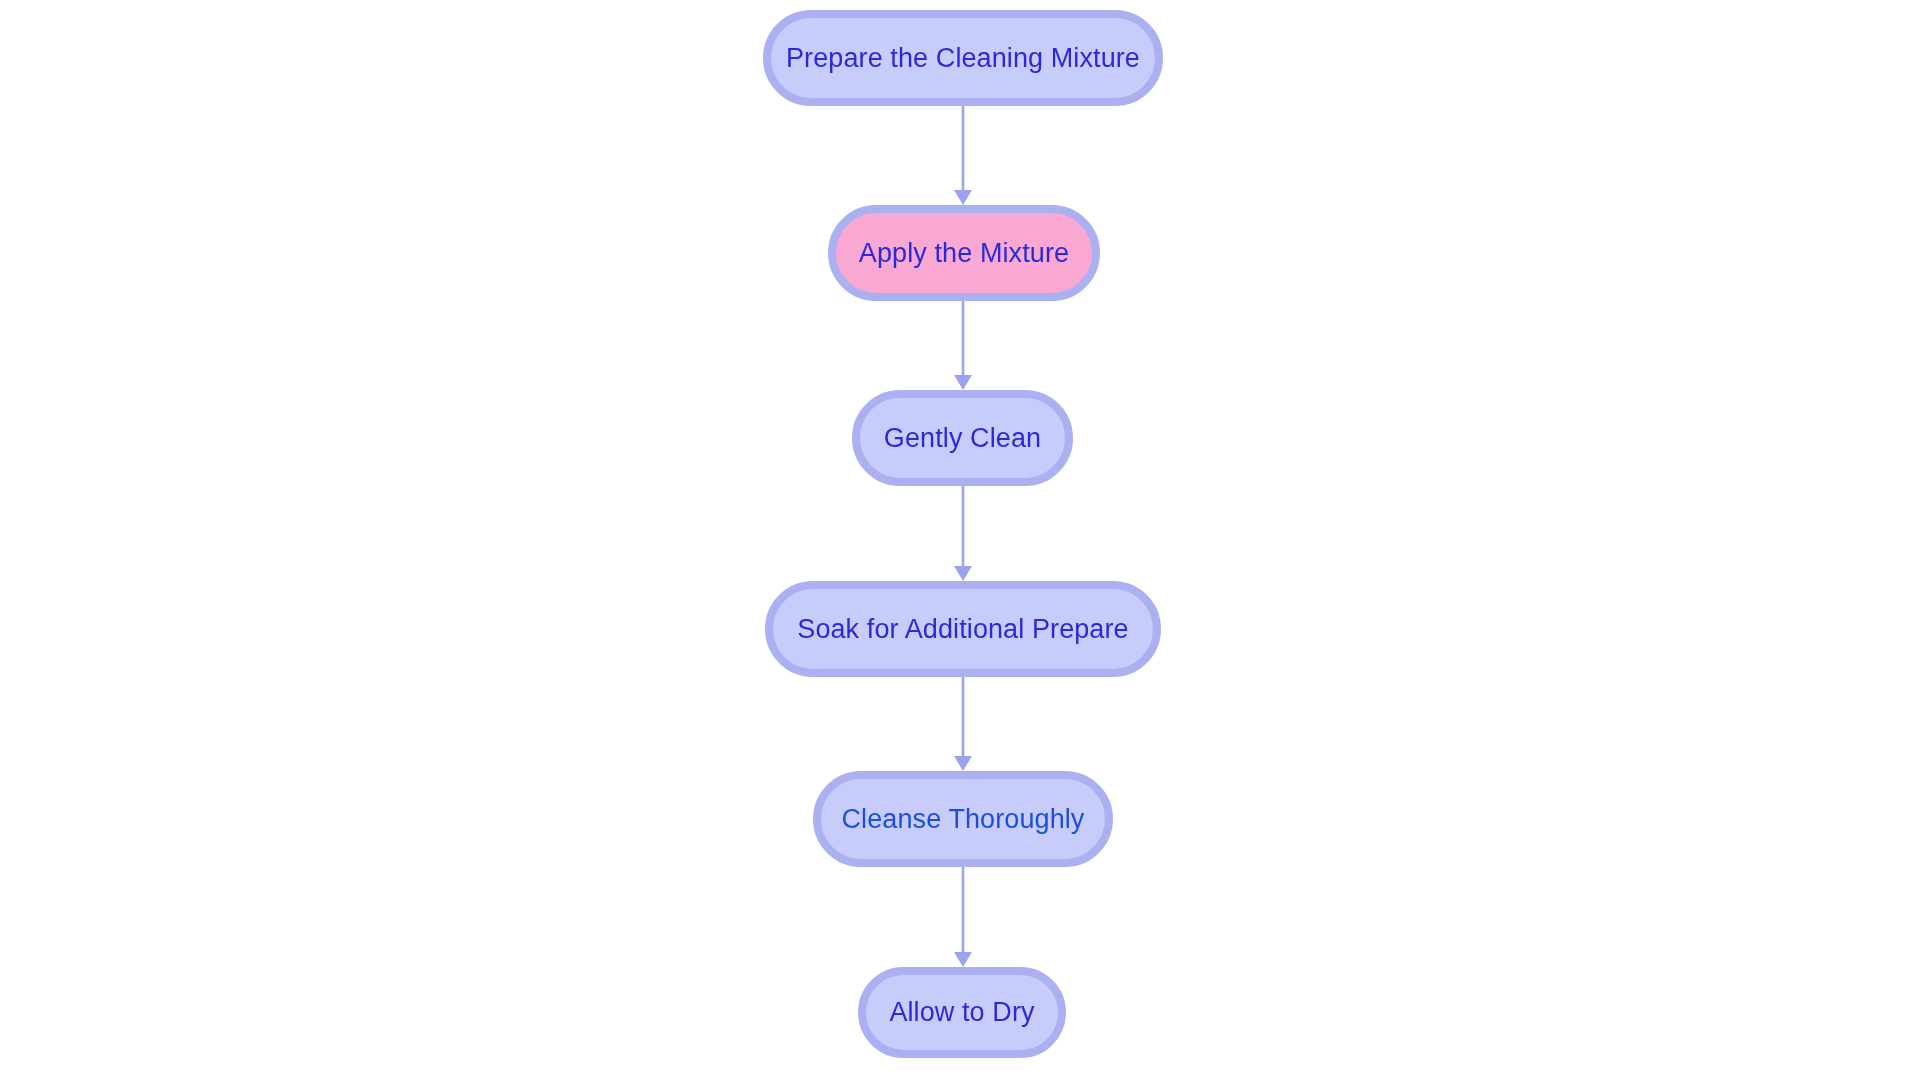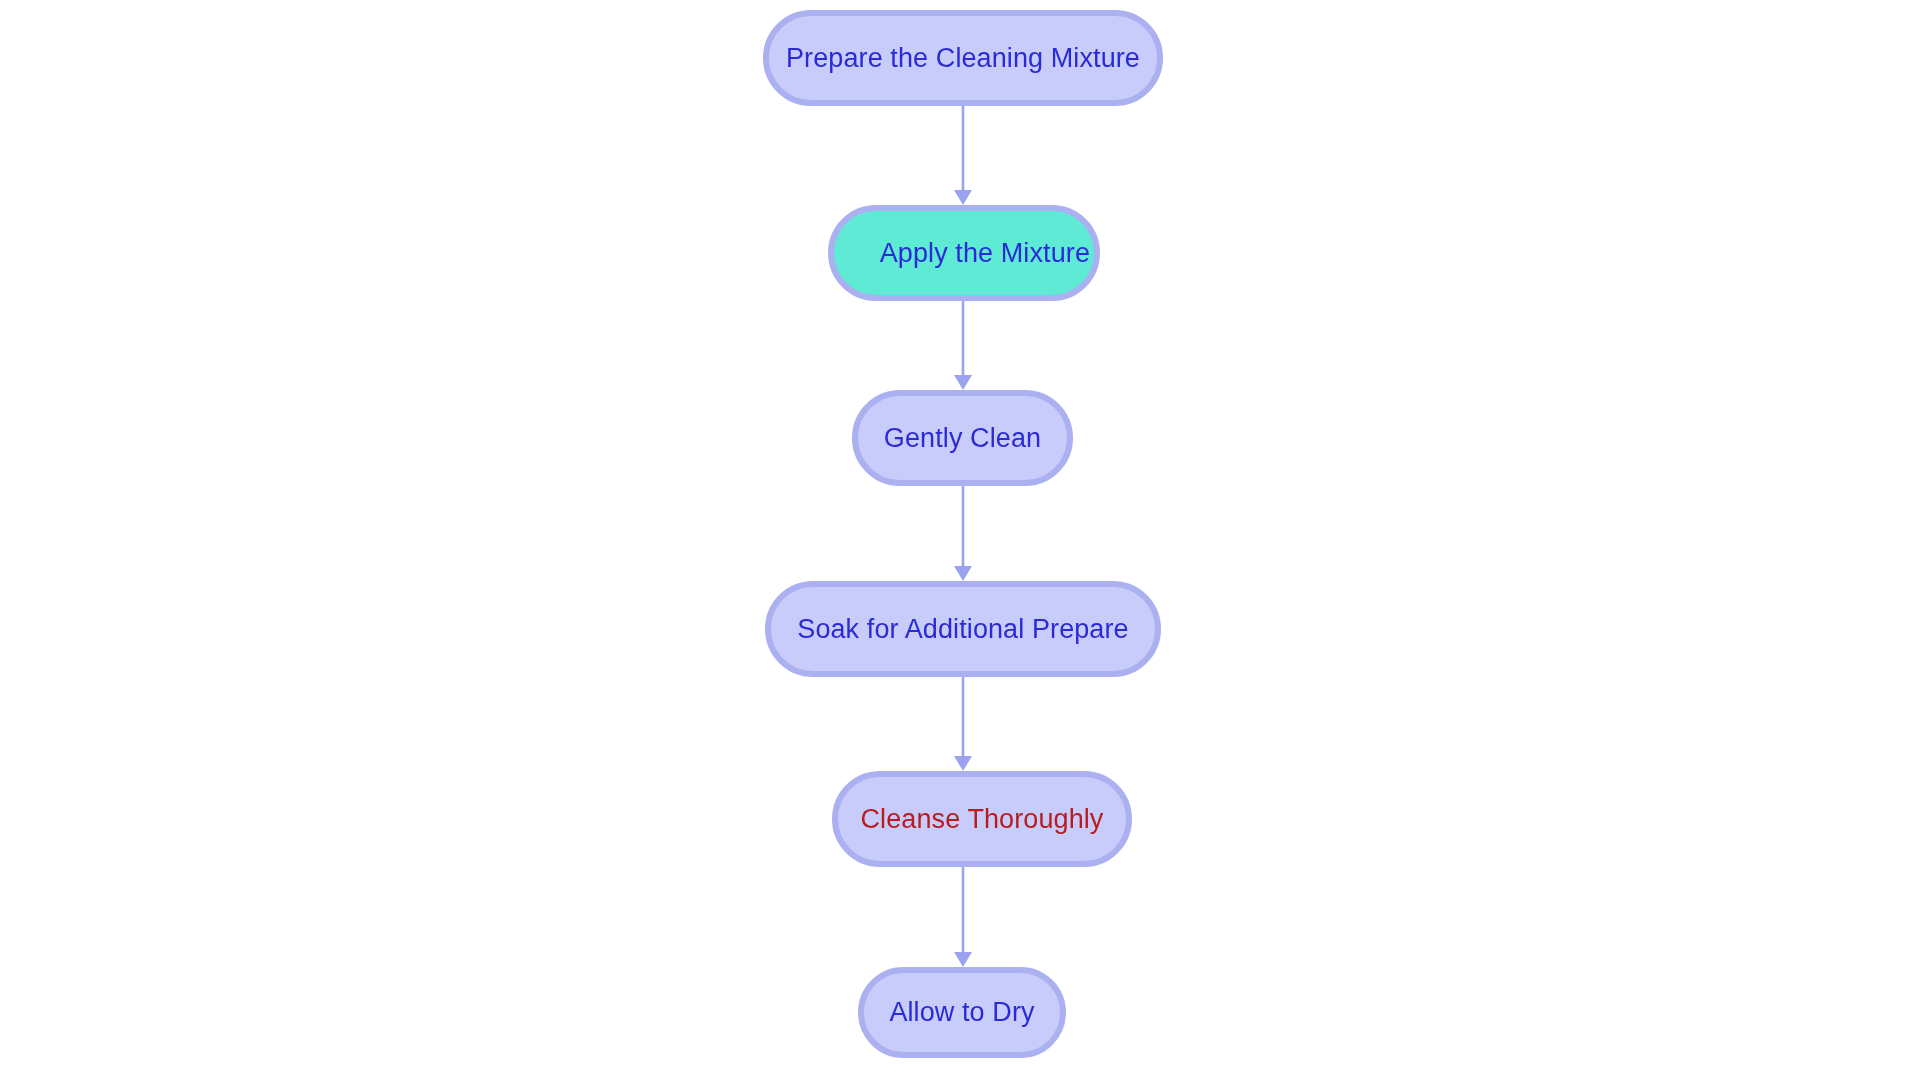--- a/index.html
+++ b/index.html
@@ -20,21 +20,21 @@
     background: #ffffff;
   }
 
   .flow-node {
     position: absolute;
     box-sizing: border-box;
     display: flex;
     align-items: center;
     justify-content: center;
     background: #c8ccfb;
-    border: 6px solid #8b5cf6;
+    border: 8px solid #8b5cf6;
     border-radius: 9999px;
     color: #2a2ad6;
     font-family: "Liberation Sans", sans-serif;
     font-size: 27px;
     font-weight: 400;
     letter-spacing: 0.1px;
     white-space: nowrap;
     line-height: 1;
     -webkit-font-smoothing: antialiased;
   }
@@ -87,33 +87,33 @@
       <svg width="18" height="100" viewBox="0 0 18 100">
         <line x1="9" y1="0" x2="9" y2="86" stroke="#9ba3f0" stroke-width="2.6"></line>
         <polygon points="0,85 18,85 9,100" fill="#9ba3f0"></polygon>
       </svg>
     </div>
 
   <div class="flow-node" id="node-host-0" style="left: 763px; top: 10px; width: 400px; height: 96px; background: rgb(200, 204, 251); border-color: rgb(170, 176, 240); color: rgb(42, 42, 214);">
     <span class="flow-node-label">Prepare the Cleaning Mixture</span>
   </div>
 
-  <div class="flow-node" id="node-host-1" style="left: 828px; top: 205px; width: 272px; height: 96px; background: #5eead4; border-color: rgb(170, 176, 240); color: rgb(42, 42, 214); justify-content: flex-end;">
+  <div class="flow-node" id="node-host-1" style="left: 828px; top: 205px; width: 272px; height: 96px; background: #f9a8d4; border-color: rgb(170, 176, 240); color: rgb(42, 42, 214);">
     <span class="flow-node-label">Apply the Mixture</span>
   </div>
 
   <div class="flow-node" id="node-host-2" style="left: 852px; top: 390px; width: 221px; height: 96px; background: rgb(200, 204, 251); border-color: rgb(170, 176, 240); color: rgb(42, 42, 214);">
     <span class="flow-node-label">Gently Clean</span>
   </div>
 
   <div class="flow-node" id="node-host-3" style="left: 765px; top: 581px; width: 396px; height: 96px; background: rgb(200, 204, 251); border-color: rgb(170, 176, 240); color: rgb(42, 42, 214);">
     <span class="flow-node-label">Soak for Additional Prepare</span>
   </div>
 
-  <div class="flow-node" id="node-host-4" style="left: 832px; top: 771px; width: 300px; height: 96px; background: rgb(200, 204, 251); border-color: rgb(170, 176, 240); color: #b91c1c;">
+  <div class="flow-node" id="node-host-4" style="left: 813px; top: 771px; width: 300px; height: 96px; background: rgb(200, 204, 251); border-color: rgb(170, 176, 240); color: #1d4ed8;">
     <span class="flow-node-label">Cleanse Thoroughly</span>
   </div>
 
   <div class="flow-node" id="node-host-5" style="left: 858px; top: 967px; width: 208px; height: 91px; background: rgb(200, 204, 251); border-color: rgb(170, 176, 240); color: rgb(42, 42, 214);">
     <span class="flow-node-label">Allow to Dry</span>
   </div>
 
 </div>
 
 </body></html>

